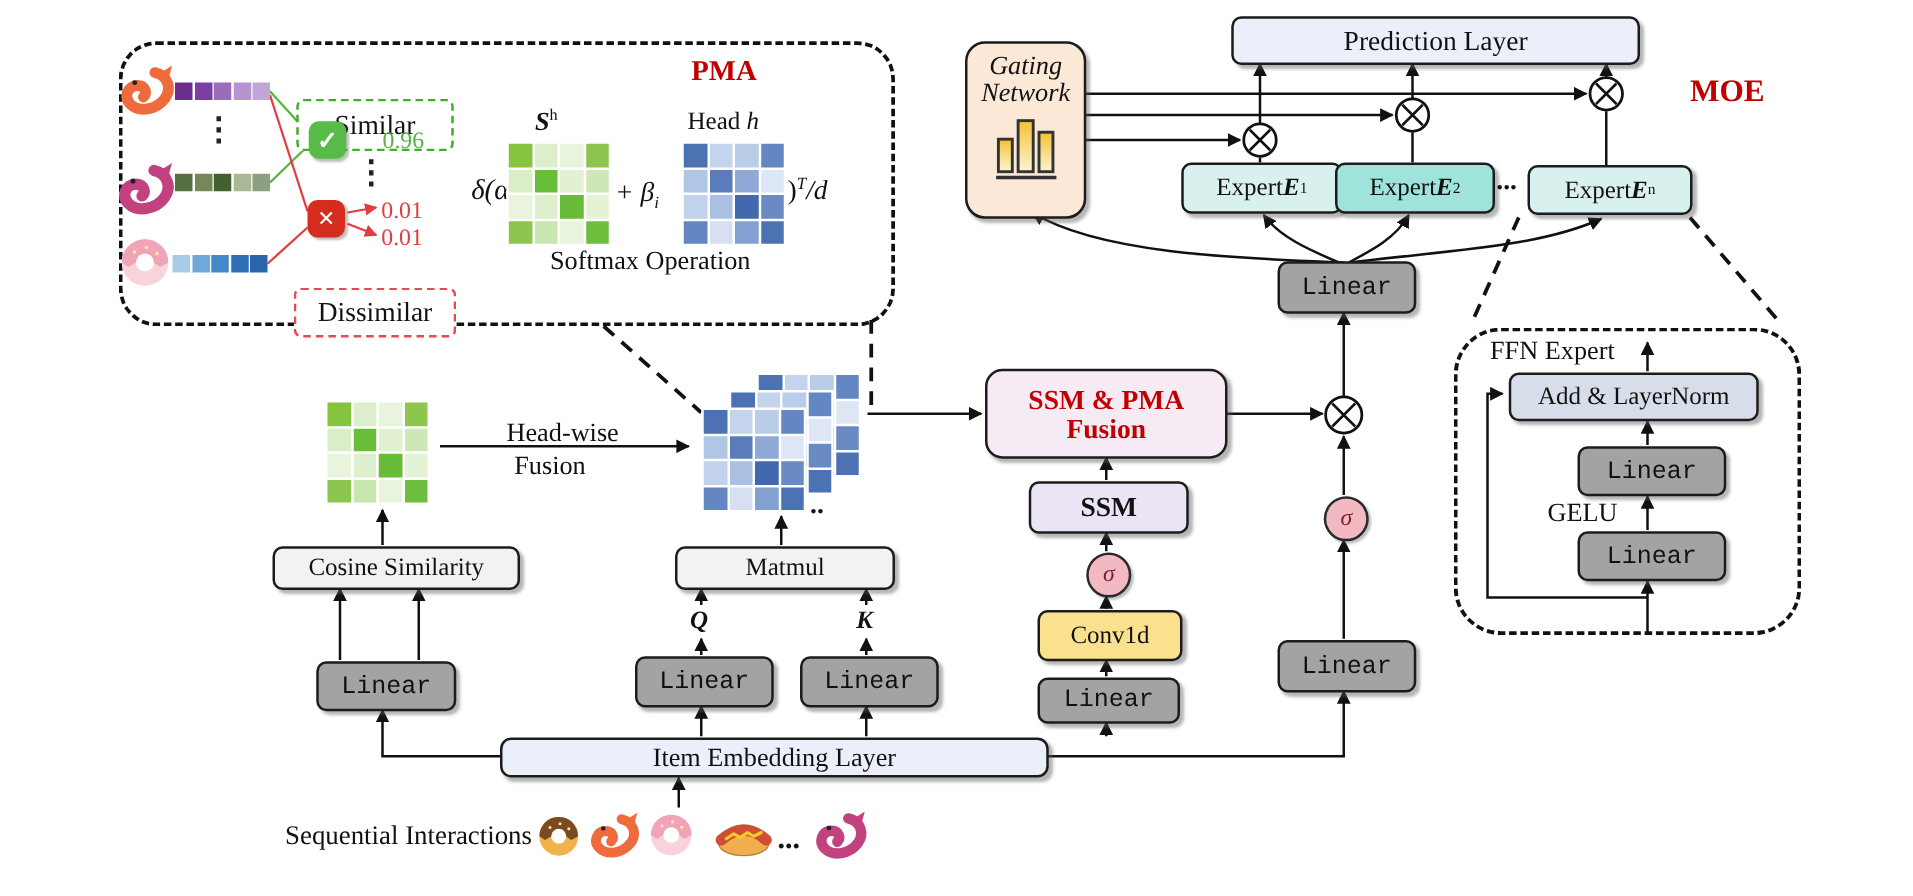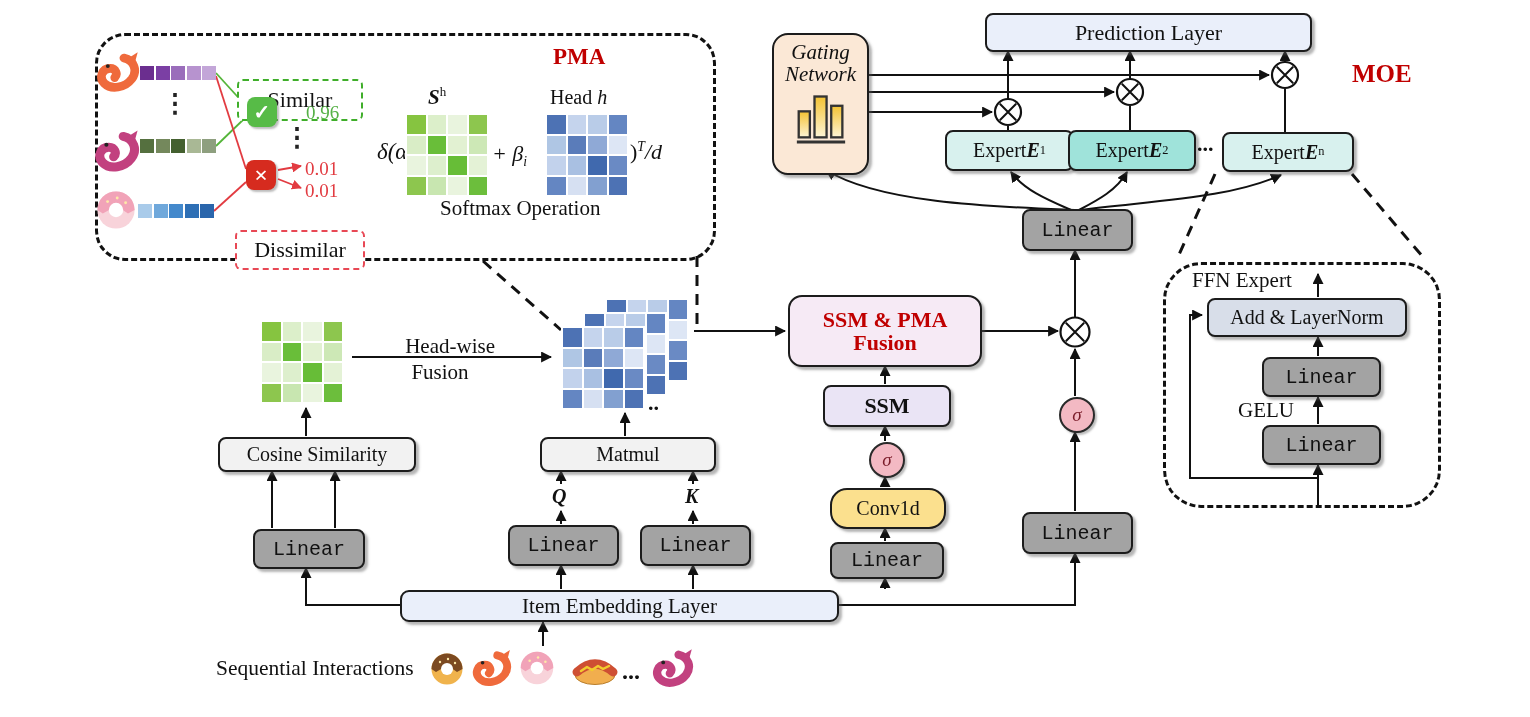--- a/index.html
+++ b/index.html
@@ -7,21 +7,21 @@
          font-family:"Liberation Serif","DejaVu Serif",serif;color:#111;}
   svg.layer{position:absolute;left:0;top:0;pointer-events:none;}
   .box{position:absolute;display:flex;align-items:center;justify-content:center;
        border:2.2px solid #1c1c1c;border-radius:8px;font-size:20px;
        box-shadow:3px 3px 2.5px rgba(90,90,90,.45);background:#fff;line-height:1.05;text-align:center;}
   .green{background:#a3a3a3;font-family:Liberation Mono, monospace;}
   .gray{background:#F2F2F2;}
   .lav{background:#EAEFFA;}
   .purp{background:#EAE4F5;font-weight:bold;font-size:22px;}
   .fusionbox{background:#F6EAF5;color:#C00000;font-weight:bold;font-size:22px;border-radius:14px;}
-  .conv{background:#FBE08E;border-radius:17px;}
+  .conv{background:#FBE08E;}
   .gatingbox{background:#FBE8D6;border-radius:16px;flex-direction:column;justify-content:flex-start;padding-top:6px;}
   .addln{background:#D8DEE9;}
   .exp{background:#D8F1EE;}
   .exp2{background:#9FE3DA;}
   .dashed-panel{position:absolute;border:3.4px dashed #111;border-radius:30px;background:transparent;}
   .t{position:absolute;font-size:21px;white-space:nowrap;}
   .red-title{color:#C00000;font-weight:bold;}
   .mini-dashed{position:absolute;display:flex;align-items:center;justify-content:center;
                font-size:22px;background:#fff;border-radius:6px;margin-top:25px;}
   .badge{position:absolute;width:30px;height:30px;border-radius:8px;display:flex;align-items:center;
@@ -444,21 +444,21 @@
     </div>
   <div class="t" style="left:1238px;top:398px;">GELU</div>
   <div class="box green" style="left:1262px;top:425px;width:115px;height:36px;">
     <span>Linear</span>
     </div>
 
   <div class="box lav" style="left:400px;top:590px;width:435px;height:28px;font-size:21px;border-radius:9px;">
     <span>Item Embedding Layer</span>
     </div>
 
-  <div class="t" style="left:216px;top:656px;font-size:21.5px;">Sequential Interactions</div>
+  <div class="t" style="left:228px;top:656px;font-size:21.5px;">Sequential Interactions</div>
 
   <span class="icon" style="left:427px;top:649px;--base:#F0B34C;--icing:#7C4A21;">
     <svg width="40" height="40">
         <use href="#ic-donut"></use>
       </svg></span>
   <span class="icon" style="left:470px;top:648px;color:#EF6A3C;">
     <svg width="42" height="42">
         <use href="#ic-shrimp"></use>
       </svg></span>
   <span class="icon" style="left:516px;top:647px;--base:#F8D3DA;--icing:#F1A3B8;">

